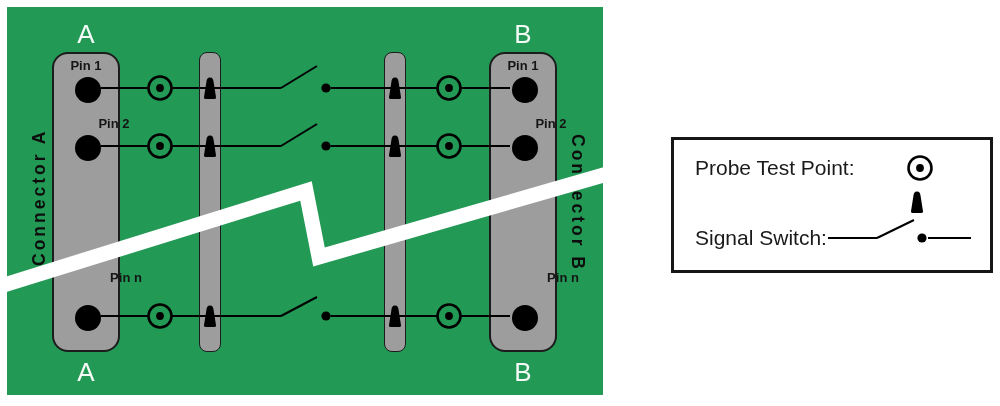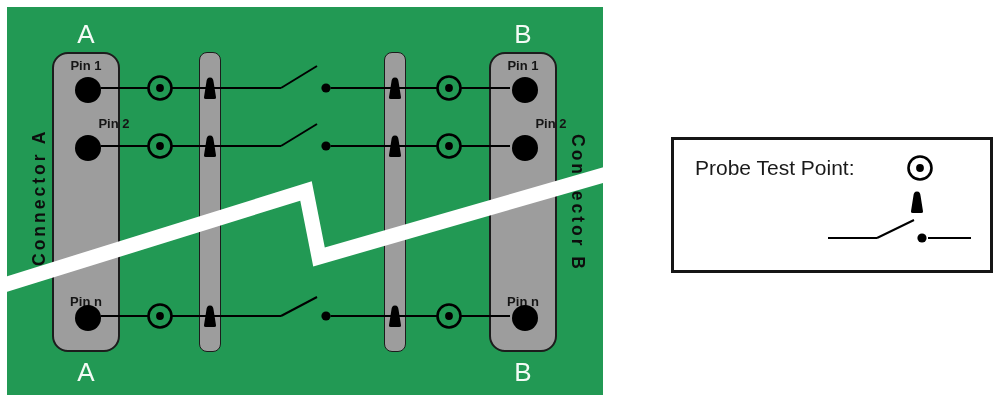--- a/index.html
+++ b/index.html
@@ -54,21 +54,21 @@
   }
   .pin-hole {
     position: absolute;
     left: 21px;
     width: 26px; height: 26px;
     background: #000;
     border-radius: 50%;
   }
   .pl-1 { top: 4px; }   .ph-1 { top: 23px; }
   .pl-2 { top: 62px; margin-left: 28px; }  .ph-2 { top: 81px; }
-  .pl-n { top: 240px; } .ph-n { top: 251px; }
+  .pl-n { top: 216px; margin-left: 40px; } .ph-n { top: 251px; }
   .corner-label {
     position: absolute;
     width: 68px; height: 34px;
     text-align: center;
     color: #f4fbf6;
     font-size: 26px;
     line-height: 34px;
   }
   .corner-label.top { top: 10px; }
   .corner-label.bottom { top: 348px; }
@@ -157,20 +157,21 @@
       <div class="pin-label pl-n">Pin n</div>
       <div class="pin-hole  ph-n"></div>
     </div>
 
     <div class="tp-strip s1"></div>
     <div class="tp-strip s2"></div>
   </div>
 
   <div class="legend-box">
     <div class="legend-label ll-1">Probe Test Point:</div>
+    <div class="legend-label ll-3">Signal Switch:</div>
   </div>
 
   <svg class="overlay" viewBox="0 0 1000 406">
     <defs>
       <g id="probe-tp">
         <circle r="11.5" fill="none" stroke="#000" stroke-width="2.6"></circle>
         <circle r="3.9" fill="#000"></circle>
       </g>
       <path id="header-tp" fill="#000" d="M0,-10.5 C2.6,-10.5 3.2,-8.8 3.6,-6 L6,9.2 Q6.5,11 4.4,11 L-4.4,11 Q-6.5,11 -6,9.2 L-3.6,-6 C-3.2,-8.8 -2.6,-10.5 0,-10.5 Z"></path>
     </defs>

